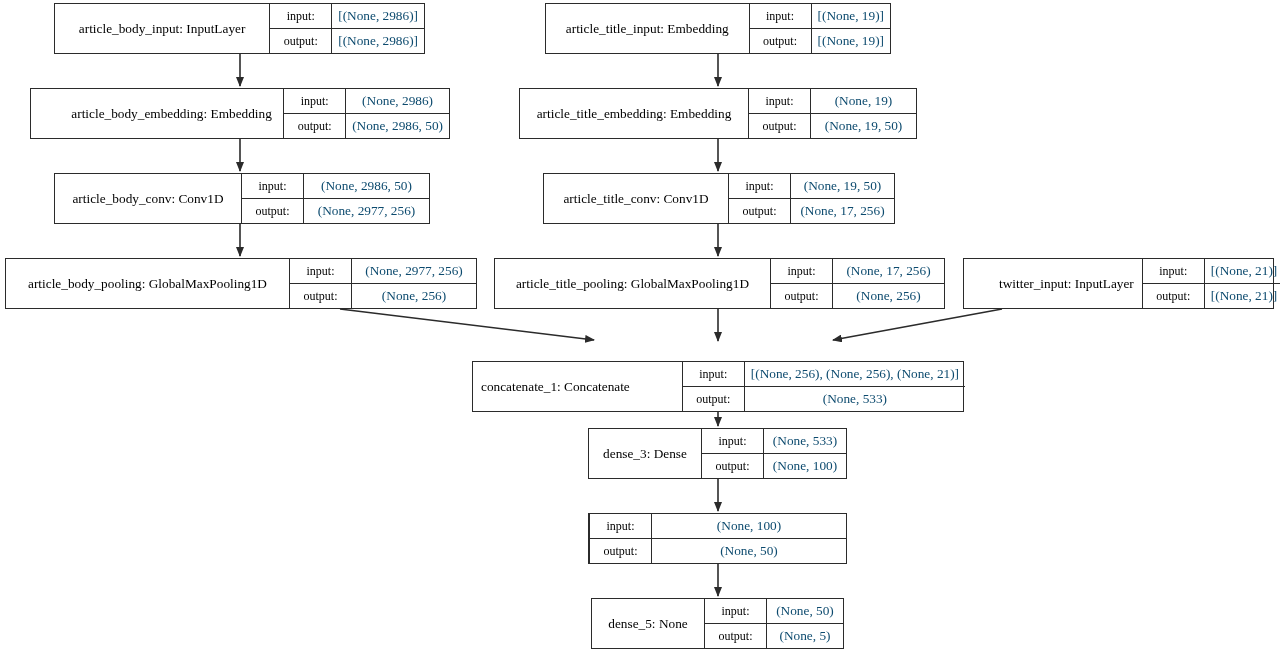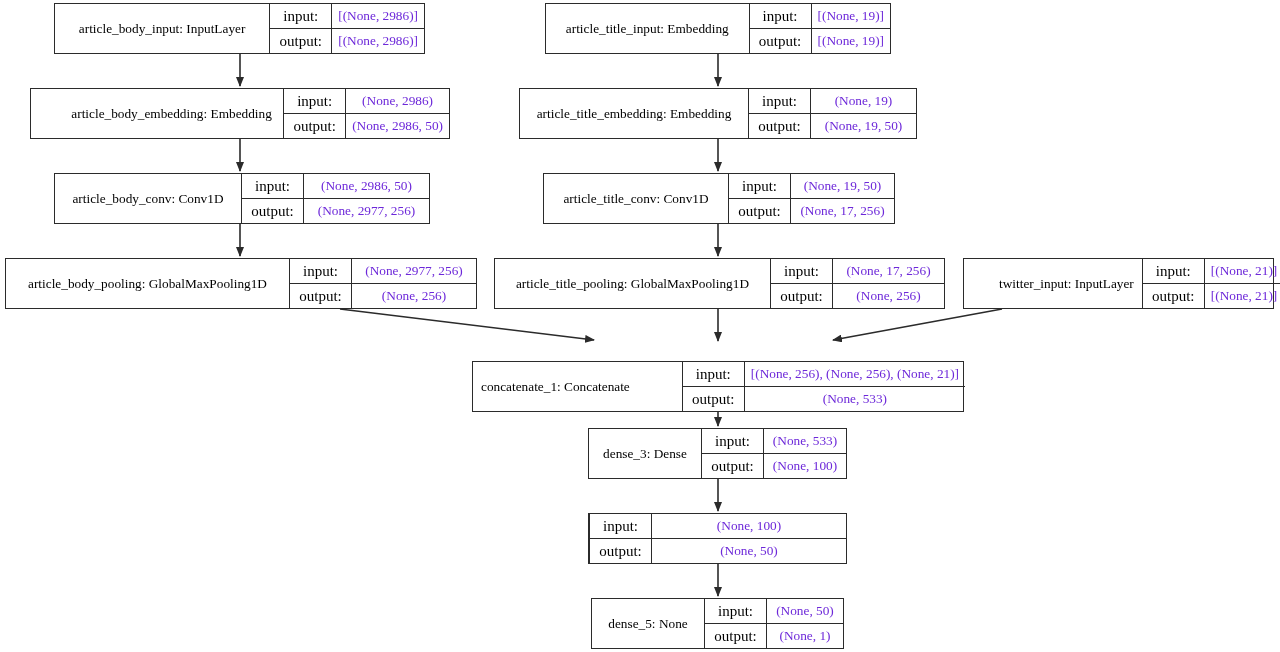--- a/index.html
+++ b/index.html
@@ -61,34 +61,34 @@
     align-items: stretch;
   }
   .node .io-row.top {
     border-bottom: 1.6px solid #2b2b2b;
   }
   .node .io-label {
     box-sizing: border-box;
     display: flex;
     align-items: center;
     justify-content: center;
-    font-size: 15px;
+    font-size: 12px;
     color: #000000;
     white-space: nowrap;
     border-right: 1.6px solid #2b2b2b;
     line-height: 1;
   }
   .node .io-value {
     box-sizing: border-box;
     display: flex;
     align-items: center;
     justify-content: center;
     flex: 1 1 auto;
     font-size: 13.3px;
-    color: #6d28d9;
+    color: #0c4a6e;
     white-space: nowrap;
     padding: 0 6px;
     line-height: 1;
   }
 </style>
 </head>
 <body>
 
 <div id="canvas">
 
@@ -272,19 +272,19 @@
       </div>
       <div class="node" style="left: 591px; top: 598px; width: 253px;">
         <div class="name-cell" style="width: 112px;">dense_5: None</div>
         <div class="io-table">
           <div class="io-row top">
             <div class="io-label" style="width: 62px;">input:</div>
             <div class="io-value">(None, 50)</div>
           </div>
           <div class="io-row bottom">
             <div class="io-label" style="width: 62px;">output:</div>
-            <div class="io-value">(None, 1)</div>
+            <div class="io-value">(None, 5)</div>
           </div>
         </div>
       </div>
     </div>
 
 </div>
 
 </body></html>

